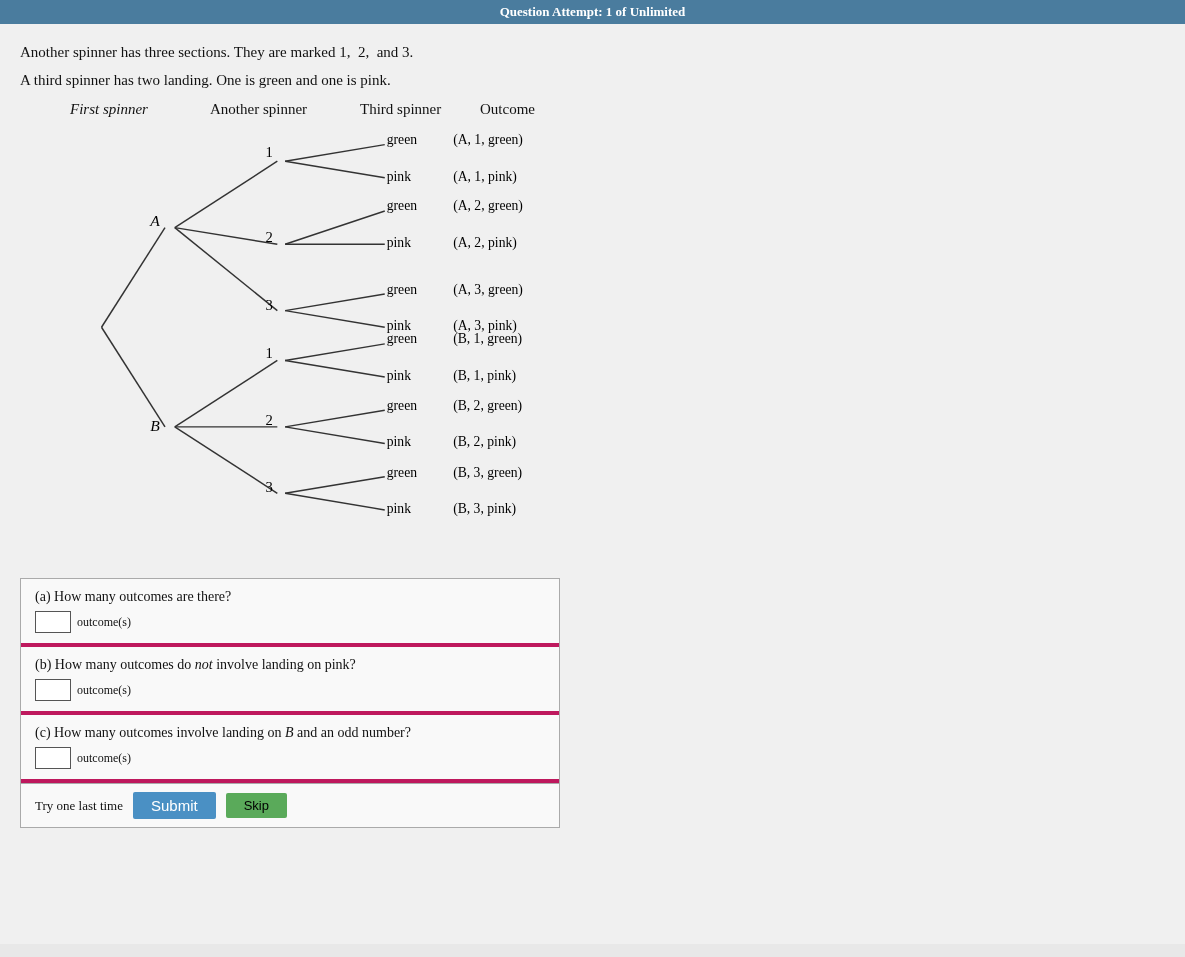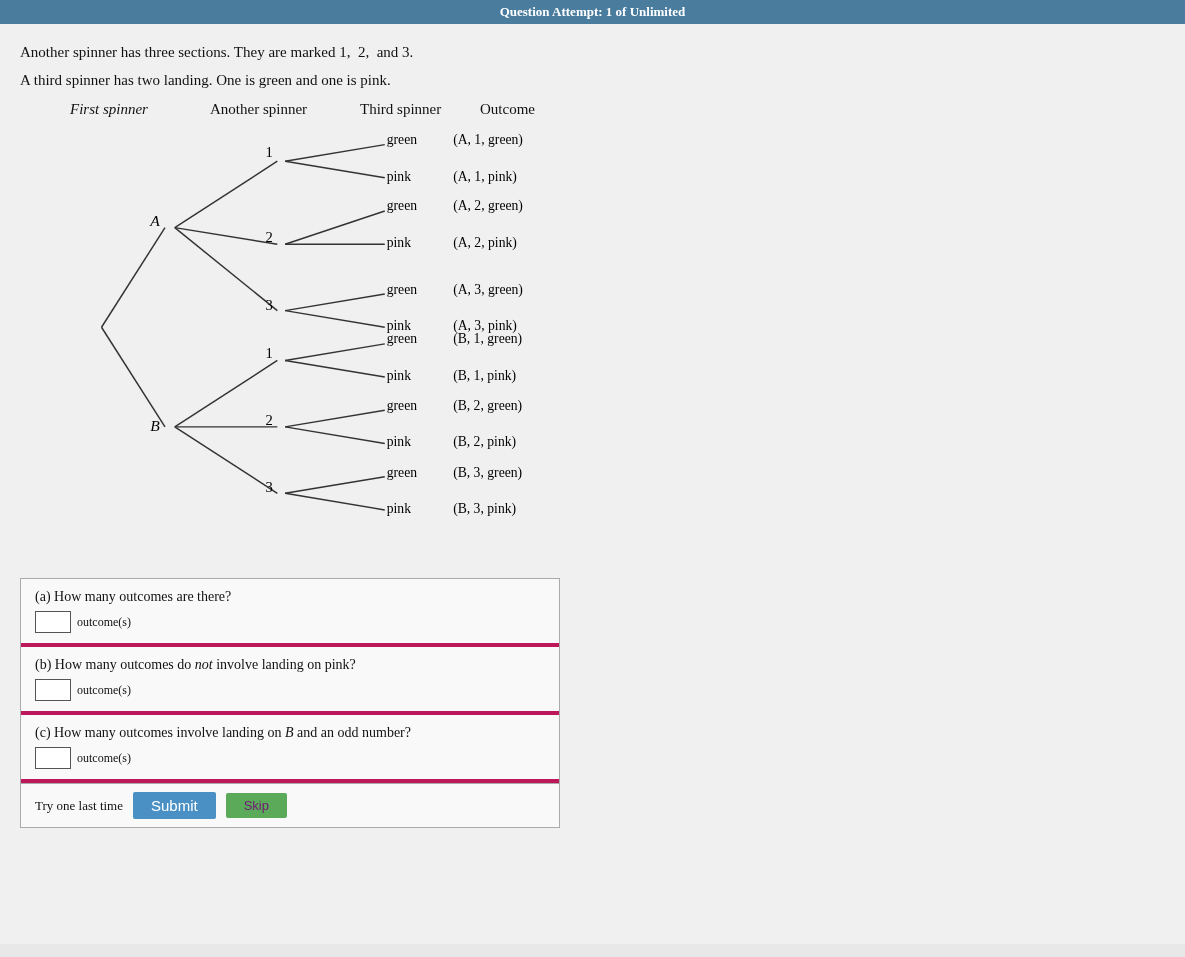--- a/index.html
+++ b/index.html
@@ -113,21 +113,21 @@
       background: #4a90c4;
       color: white;
       border: none;
       padding: 5px 18px;
       font-size: 15px;
       cursor: pointer;
       border-radius: 2px;
     }
     .btn-green {
       background: #5aaa5a;
-      color: #701a75;
+      color: #000000;
       border: none;
       padding: 5px 18px;
       font-size: 13px;
       cursor: pointer;
       border-radius: 2px;
     }
     em.math { font-style: italic; }
   </style>
 </head>
 <body>

